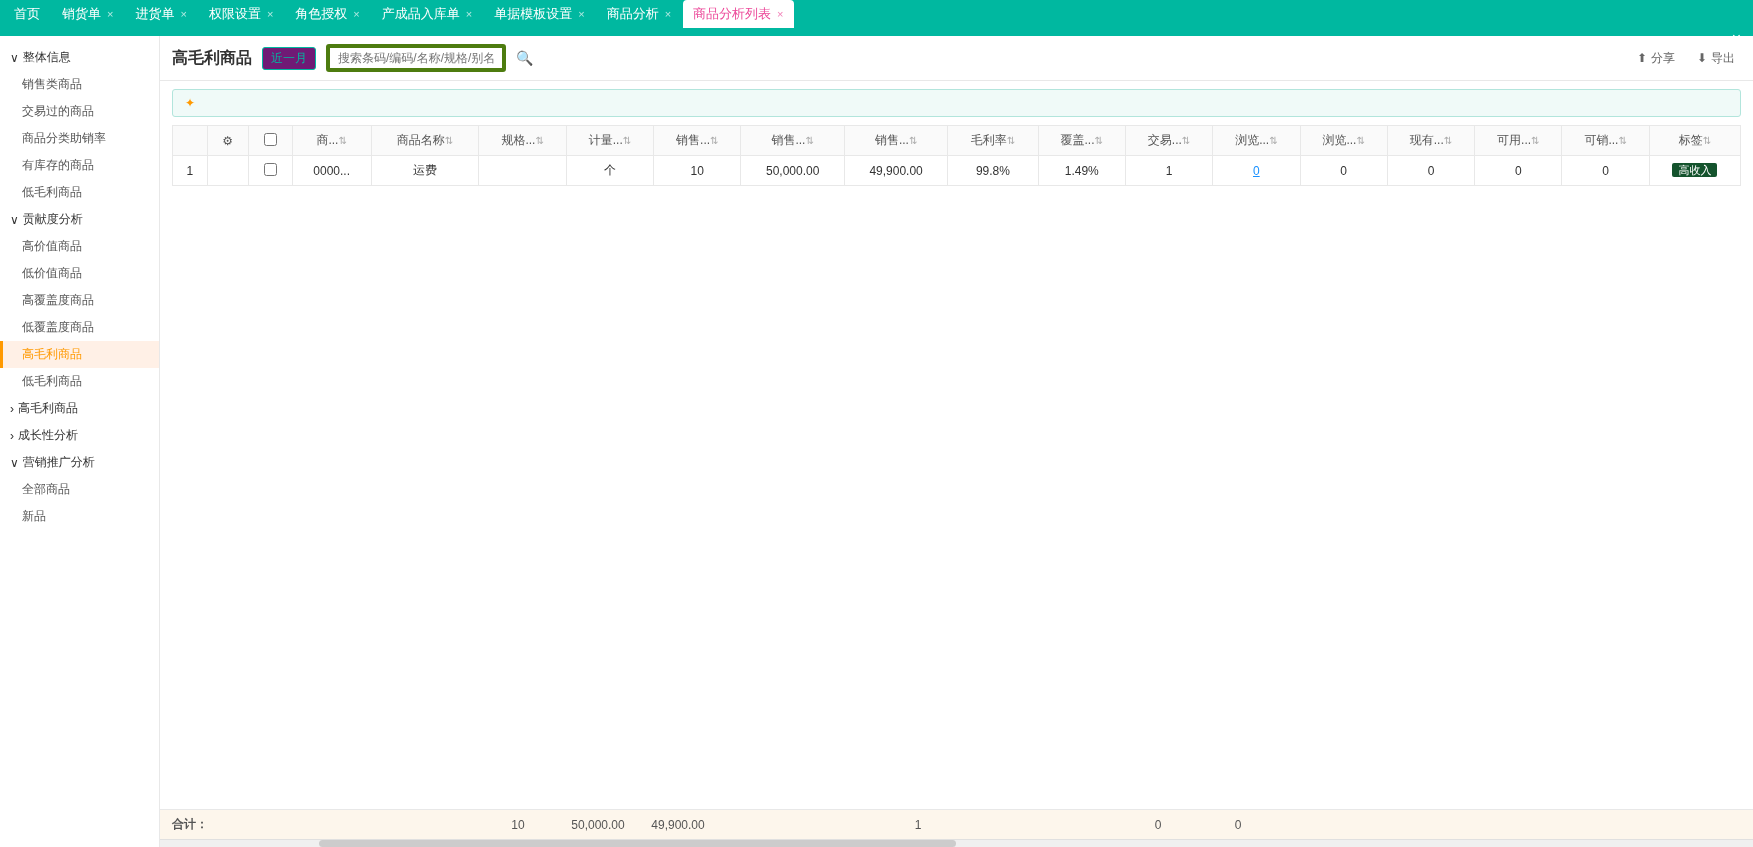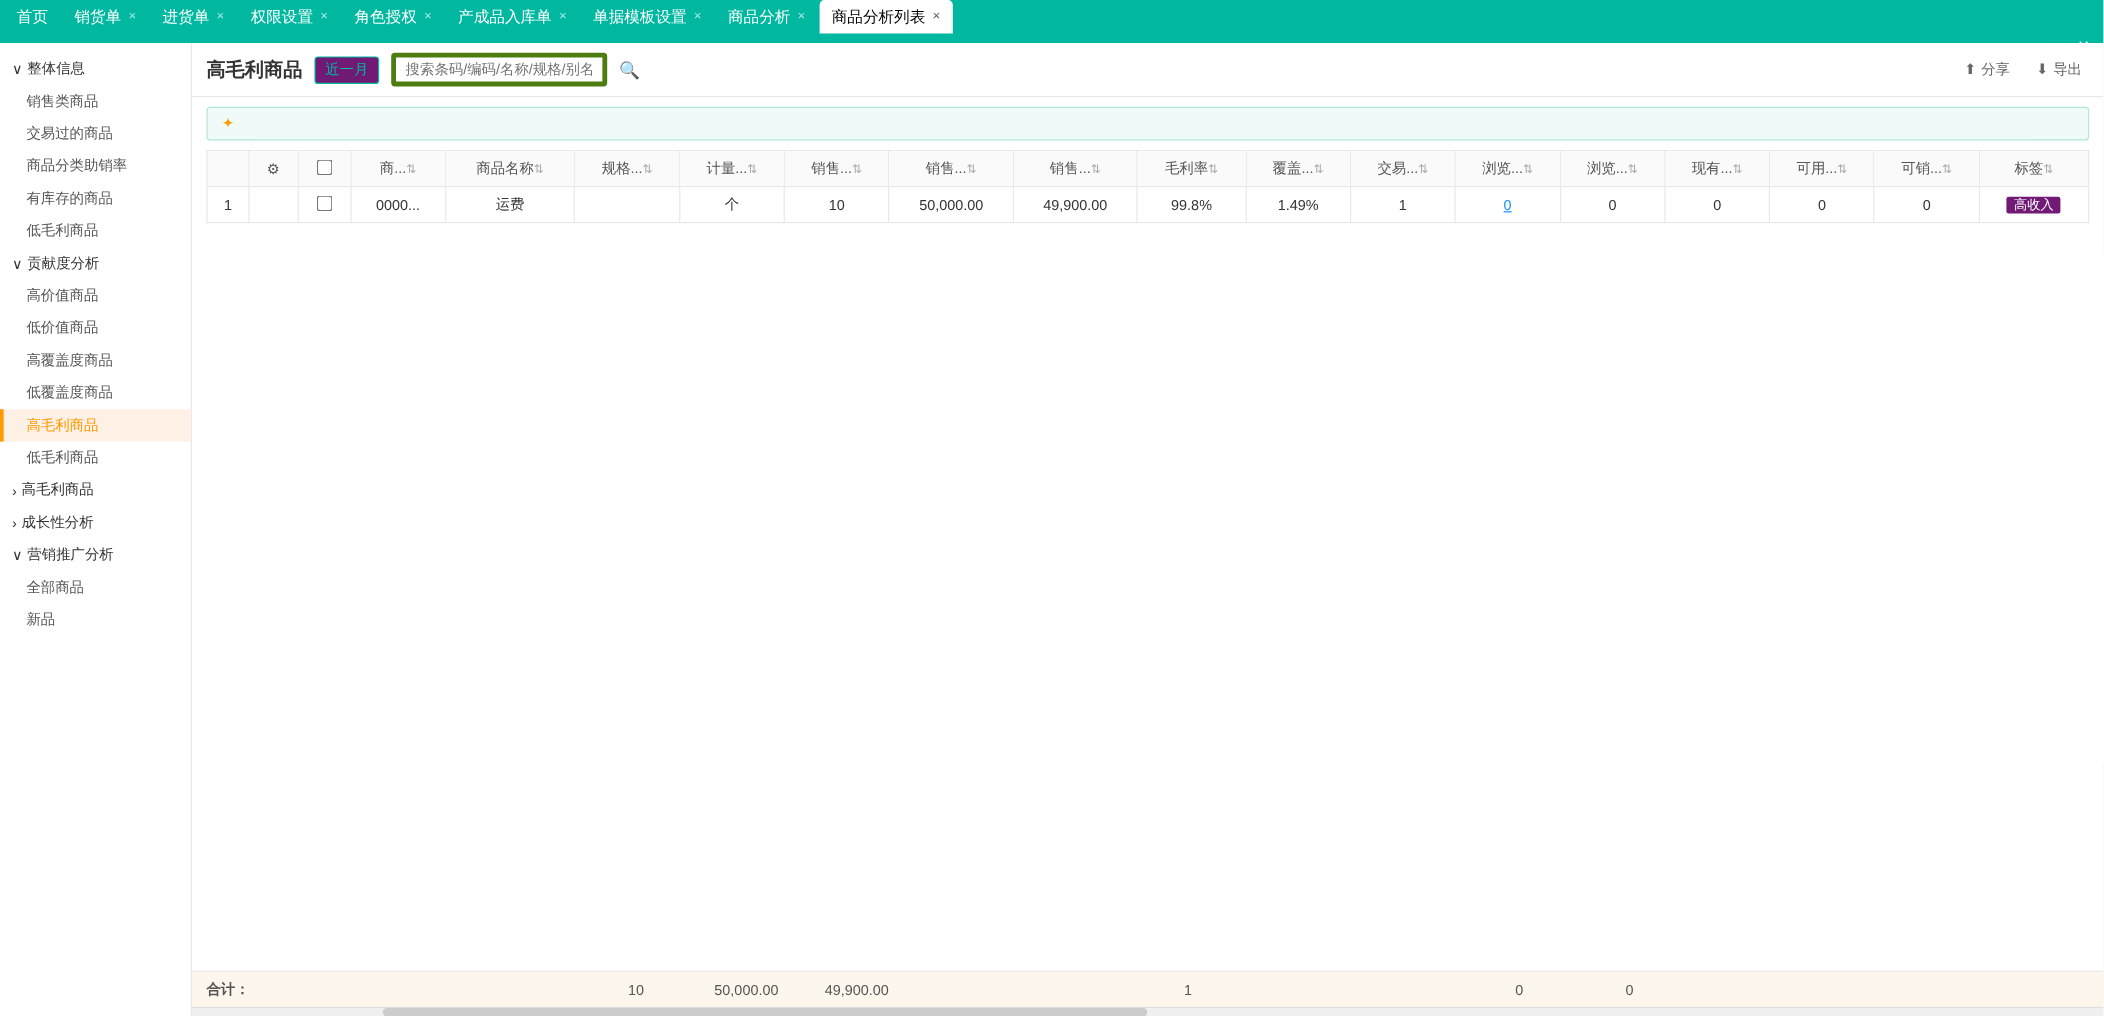--- a/index.html
+++ b/index.html
@@ -20,21 +20,21 @@
       align-items: center;
       padding: 0 10px;
       height: 28px;
       border-radius: 4px 4px 0 0;
       color: #fff;
       cursor: pointer;
       white-space: nowrap;
       font-size: 13px;
       gap: 4px;
     }
-    .nav-tab.active { background: #fff; color: #000000; border-radius: 4px 4px 0 0; }
+    .nav-tab.active { background: #fff; color: #ec4899; border-radius: 4px 4px 0 0; }
     .nav-tab .close-x { font-size: 11px; opacity: 0.7; margin-left: 2px; }
     .nav-close-all {
       margin-left: auto;
       color: #fff;
       font-size: 16px;
       cursor: pointer;
       padding: 0 8px;
     }
 
     
@@ -182,35 +182,35 @@
     }
     tbody tr td {
       border: 1px solid #e8e8e8;
       padding: 6px 8px;
       text-align: center;
       color: #333;
       white-space: nowrap;
     }
     .tag-green {
       color: #fff;
-      background: #701a75;
+      background: #14532d;
       border-radius: 2px;
       padding: 1px 6px;
       font-size: 11px;
     }
     .link-style { color: #1890ff; text-decoration: underline; cursor: pointer; }
 
     
     .table-footer {
       background: #fdf6ec;
       border-top: 1px solid #e8e8e8;
       padding: 6px 12px;
       display: flex;
       align-items: center;
-      gap: 32px;
+      gap: 20px;
       font-size: 12px;
       color: #555;
     }
     .footer-label { font-weight: bold; }
     .footer-cell {
       min-width: 60px;
       text-align: center;
     }
 
     

